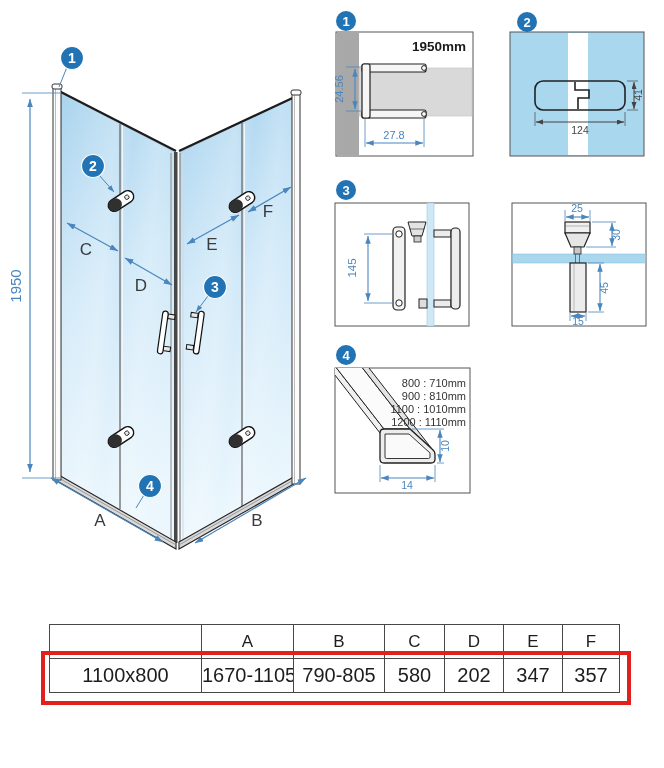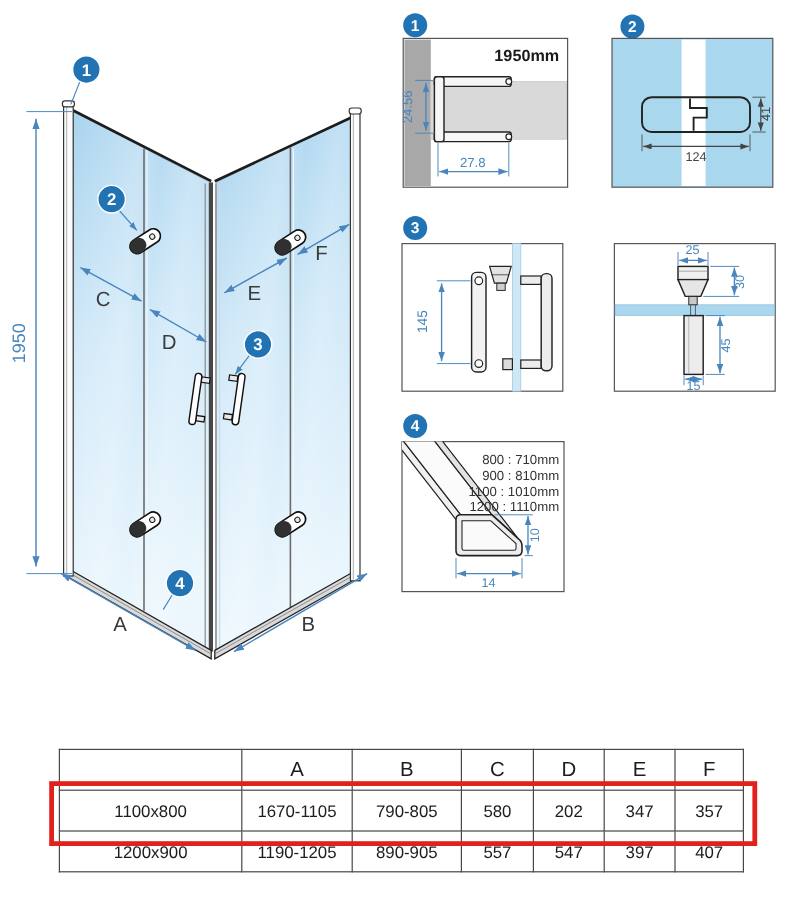--- a/index.html
+++ b/index.html
@@ -5,21 +5,21 @@
   html,body{margin:0;padding:0;background:#ffffff;width:664px;height:768px;overflow:hidden;
     font-family:"Liberation Sans",sans-serif;}
   .stage{position:relative;width:664px;height:768px;background:#fff;}
   svg{display:block;}
   svg text{font-family:"Liberation Sans",sans-serif;}
   .abs{position:absolute;}
   
   .table-wrap{position:absolute;left:49px;top:624px;width:570px;}
   table.size{border-collapse:collapse;table-layout:fixed;width:570px;background:#fff;}
   table.size th,table.size td{border:1.5px solid #474747;height:33px;text-align:center;
-    font-size:14px;color:#1d1d1d;font-weight:400;padding:0;white-space:nowrap;overflow:hidden;}
+    font-size:20px;color:#1d1d1d;font-weight:400;padding:0;white-space:nowrap;overflow:hidden;}
   table.size th{font-size:17px;}
   .hl-border{position:absolute;left:-8px;top:27px;width:582px;height:46px;
     border:4px solid #e3211c;pointer-events:none;box-sizing:content-box;}
 </style>
 </head>
 <body>
 
 <div class="stage">
 
   <svg width="0" height="0" style="position:absolute">
@@ -352,27 +352,18 @@
       <tbody>
         <tr>
           <td>1100x800</td>
           <td>1670-1105</td>
           <td>790-805</td>
           <td>580</td>
           <td>202</td>
           <td>347</td>
           <td>357</td>
         </tr>
-        <tr>
-          <td>1200x900</td>
-          <td>1190-1205</td>
-          <td>890-905</td>
-          <td>557</td>
-          <td>547</td>
-          <td>397</td>
-          <td>407</td>
-        </tr>
       </tbody>
     </table>
     <div class="hl-border"></div>
   </div>
 
 </div>
 
 </body></html>

